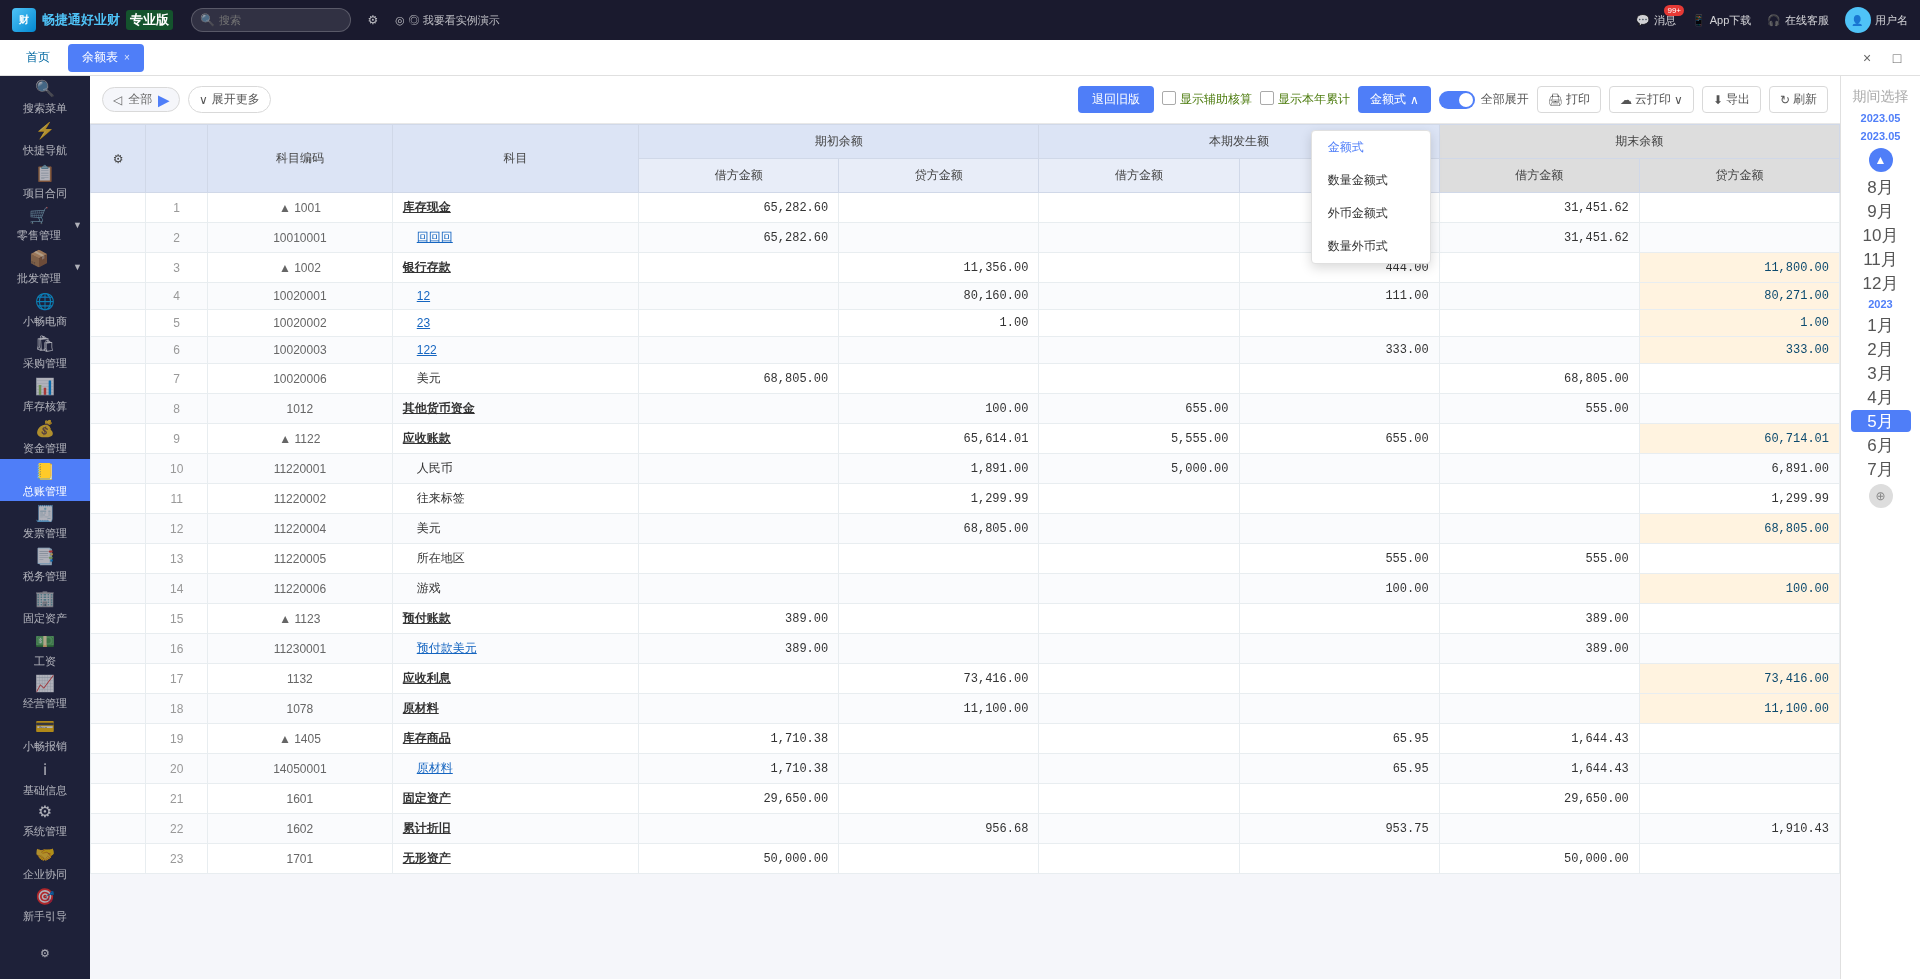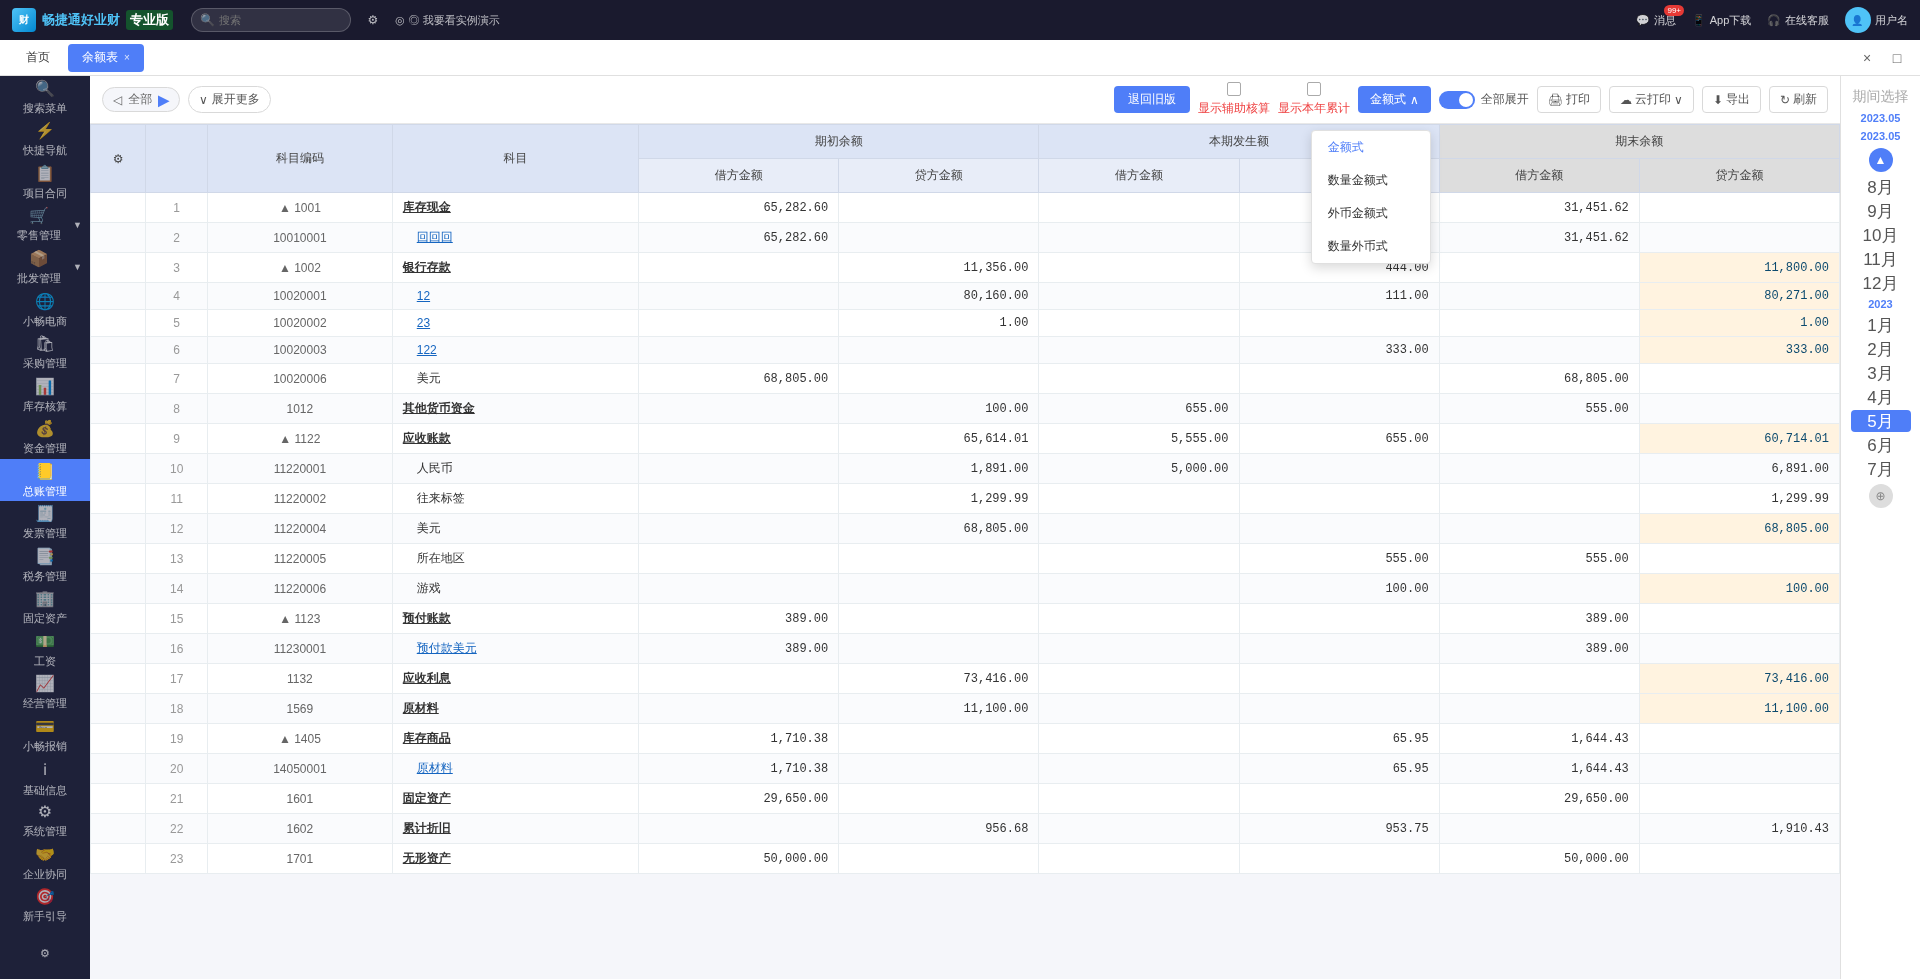--- a/index.html
+++ b/index.html
@@ -112,21 +112,21 @@
       gap: 4px;
     }
     .tab-item {
       height: 28px;
       padding: 0 14px;
       display: flex;
       align-items: center;
       border-radius: 4px;
       cursor: pointer;
       font-size: 12px;
-      color: #404040;
+      color: #0369a1;
       gap: 6px;
     }
     .tab-item.active {
       background: #4f7ef8;
       color: white;
     }
     .tab-close {
       font-size: 10px;
       opacity: 0.8;
       cursor: pointer;
@@ -234,26 +234,25 @@
       background: #4f7ef8;
       color: white;
       border: none;
       padding: 5px 14px;
       border-radius: 4px;
       font-size: 12px;
       cursor: pointer;
     }
     .checkbox-item {
       display: flex;
-      align-items: center;
+      align-items: flex-start;
       gap: 4px;
       font-size: 12px;
-      color: #ef4444;
-      cursor: pointer;
-      flex-direction: column;
+      color: #4d7c0f;
+      cursor: pointer;
     }
     .checkbox-box {
       width: 14px; height: 14px;
       border: 1px solid #aaa;
       border-radius: 2px;
       background: white;
     }
     .btn-amount-mode {
       display: flex;
       align-items: center;
@@ -889,21 +888,21 @@
               <td class="amount"></td>
               <td class="amount">73,416.00</td>
               <td class="amount"></td>
               <td class="amount"></td>
               <td class="amount"></td>
               <td class="amount highlight">73,416.00</td>
             </tr>
             <tr>
               <td class="settings-icon"></td>
               <td class="row-num">18</td>
-              <td class="code center">1569</td>
+              <td class="code center">1078</td>
               <td class="bold-subject">原材料</td>
               <td class="amount"></td>
               <td class="amount">11,100.00</td>
               <td class="amount"></td>
               <td class="amount"></td>
               <td class="amount"></td>
               <td class="amount highlight">11,100.00</td>
             </tr>
             <tr>
               <td class="settings-icon"></td>

